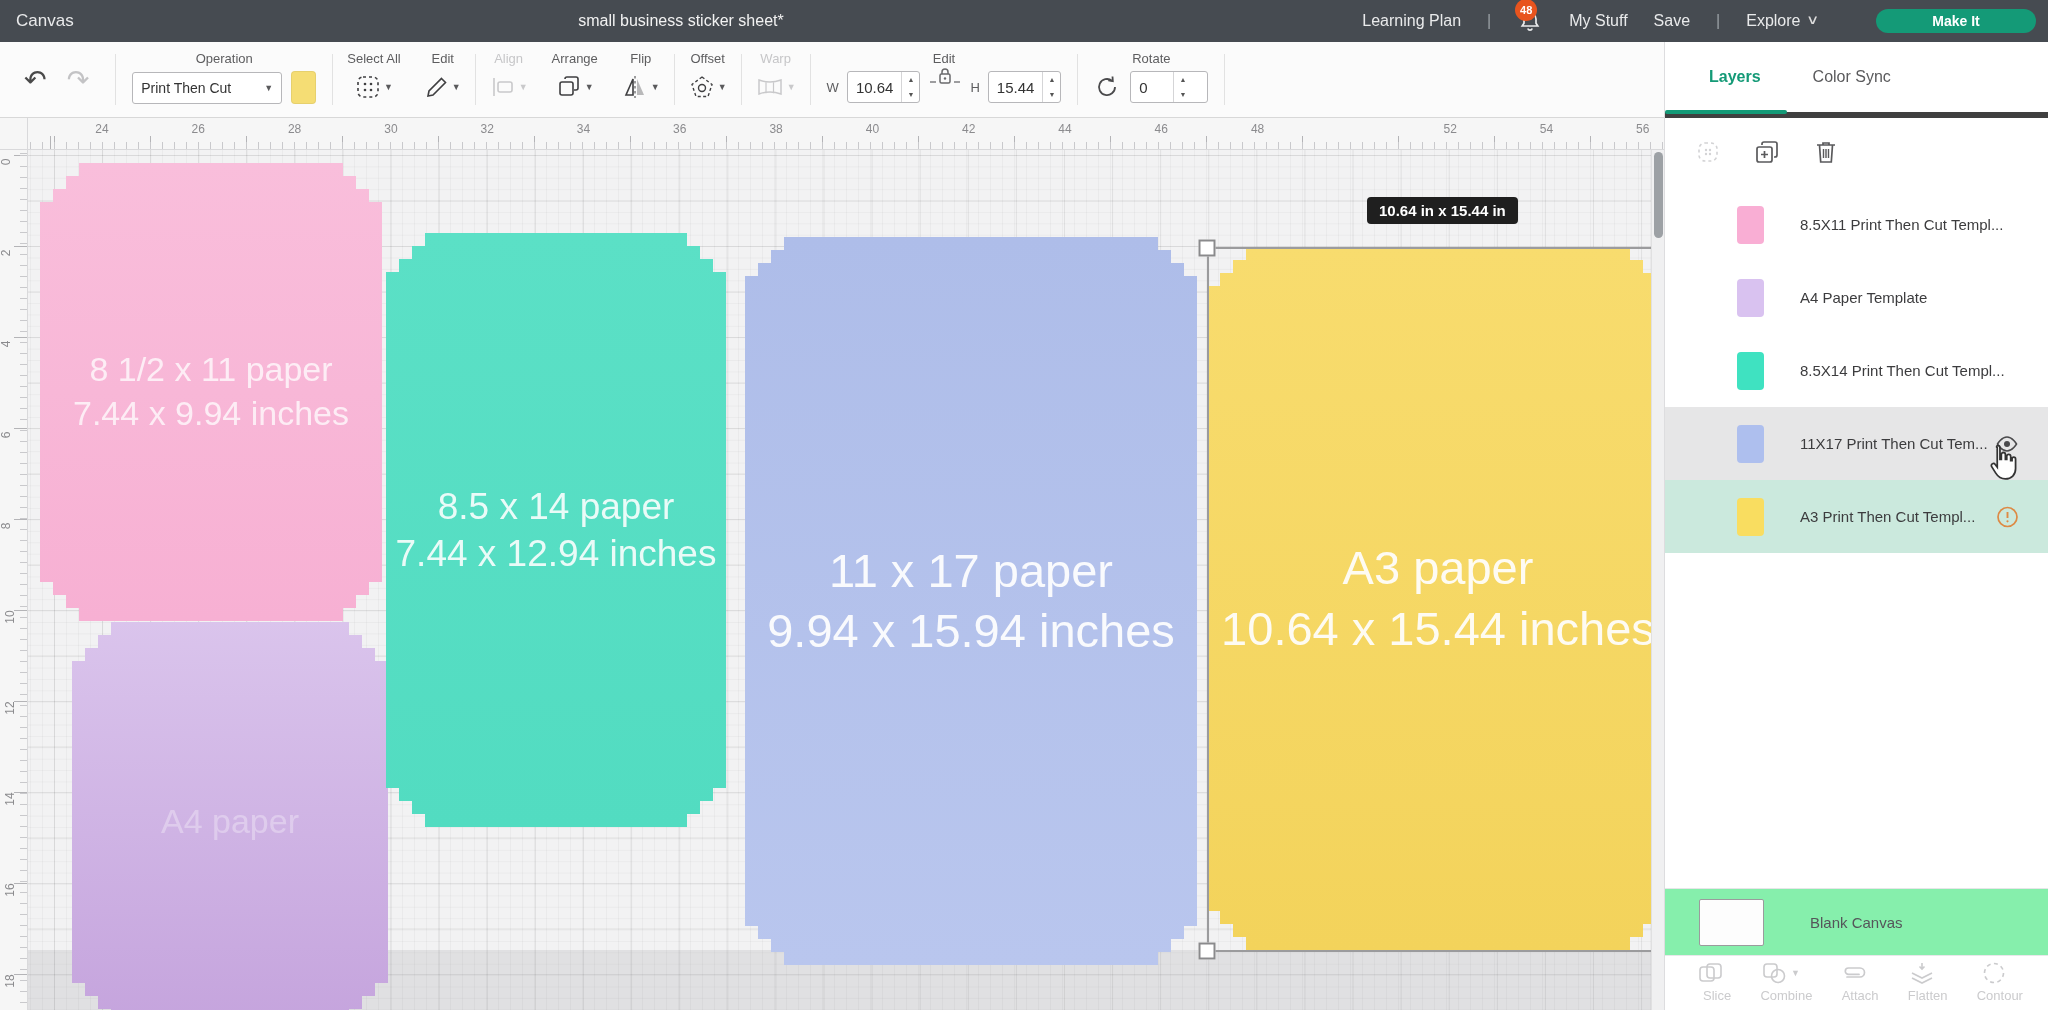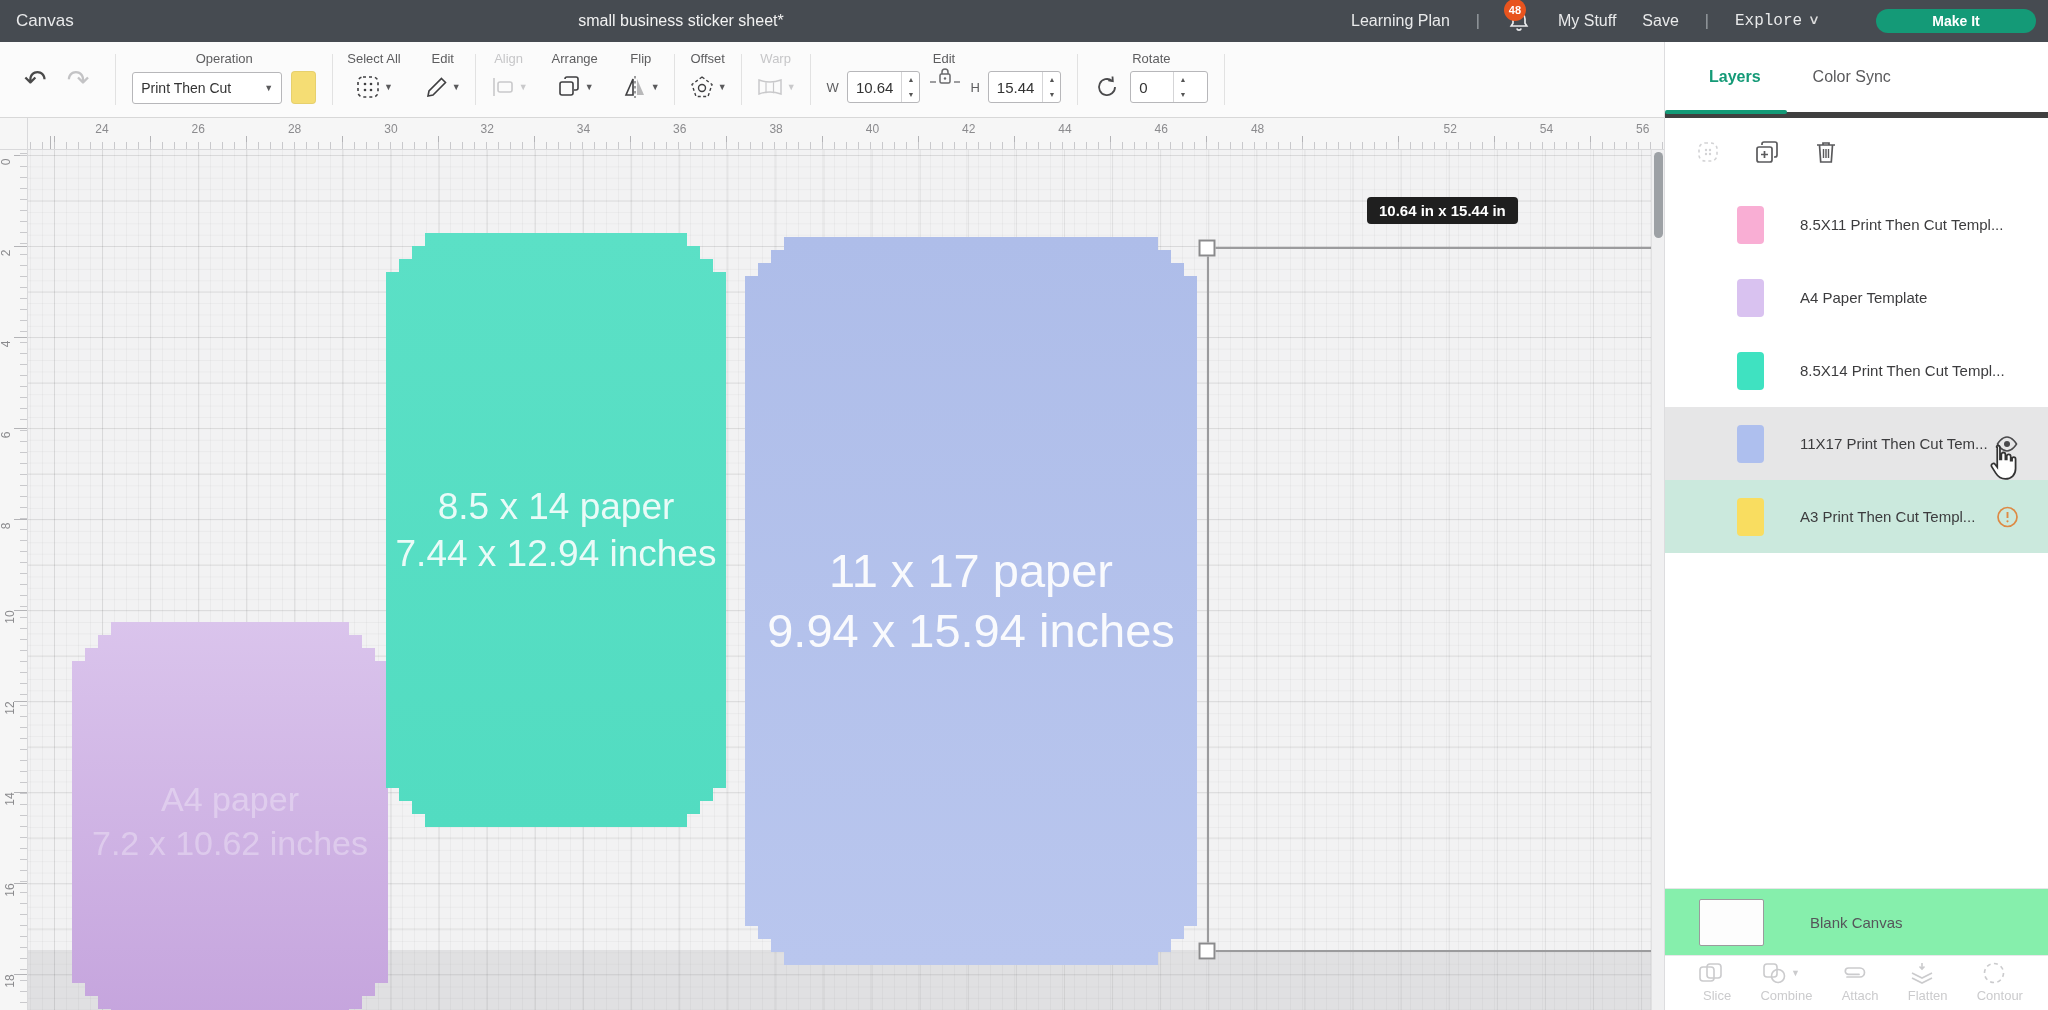--- a/index.html
+++ b/index.html
@@ -11,21 +11,21 @@
             background:var(--topbar,#464b51); color:#e9eaeb; display:flex; align-items:center; z-index:40; }
   .tb-canvas { position:absolute; left:16px; top:0; line-height:42px; font-size:17px; cursor:pointer; }
   .tb-title  { position:absolute; left:681px; top:0; transform:translateX(-50%); line-height:42px; font-size:16px; color:#f2f2f2; white-space:nowrap; }
   .tb-right  { position:absolute; right:12px; top:0; height:42px; display:flex; align-items:center; gap:26px; }
   .tb-item   { font-size:16px; cursor:pointer; white-space:nowrap; }
   .tb-div    { color:#9aa0a5; font-size:16px; }
   .bell-wrap { position:relative; width:26px; height:26px; display:flex; align-items:center; justify-content:center; cursor:pointer; }
   .badge { position:absolute; top:-9px; left:-2px; min-width:22px; height:22px; border-radius:11px;
            background:var(--badge,#e8541e); color:#fff; font-size:11px; font-weight:bold;
            display:flex; align-items:center; justify-content:center; padding:0 4px; }
-  .explore { display:flex; align-items:flex-start; gap:8px;font-family:Liberation Mono, monospace; }
+  .explore { display:flex; align-items:flex-start; gap:8px; }
   .chev { font-size:13px; color:#dcdcdc; transform:scaleX(1.4); }
   .make-it { width:160px; height:24px; border:none; border-radius:15px; background:var(--accent,#149a77);
              color:#fff; font-size:14px; font-weight:bold; font-family:inherit; cursor:pointer; margin-left:32px; }
 
   
   .toolbar { position:absolute; left:0; top:42px; width:2048px; height:76px; background:#fbfbfb;
              border-bottom:1px solid #d8d8d8; display:flex; align-items:stretch; z-index:30; }
   .tgroup { display:flex; align-items:center; padding:0 14px; }
   .tdiv { width:1px; background:#e2e2e2; margin:12px 2px; }
   .histbtn { font-size:27px; color:#4a4a4a; background:none; border:none; cursor:pointer; padding:0 10px; font-family:inherit; }
@@ -331,36 +331,47 @@
       <span style="top: 460px;">10</span>
       <span style="top: 551px;">12</span>
       <span style="top: 642px;">14</span>
       <span style="top: 733px;">16</span>
       <span style="top: 824px;">18</span>
     </div>
 
   <div class="viewport">
     <div class="offmat"></div>
 
+    <div class="sheet" style="left: 12px; top: 13px; width: 342px; height: 458px; background: linear-gradient(rgb(249, 190, 219), rgb(247, 176, 211));">
+      <div class="sheet-text" style="opacity: 0.75; font-size: 34px;">
+          <div>8 1/2 x 11 paper</div>
+          <div>7.44 x 9.94 inches</div>
+        </div>
+    </div>
     <div class="sheet" style="left: 44px; top: 472px; width: 316px; height: 400px; background: linear-gradient(rgb(218, 196, 236), rgb(197, 164, 221));">
       <div class="sheet-text" style="opacity: 0.32; font-size: 34px;">
           <div>A4 paper</div>
-          <div>7.2 x 10.62 inches</div>
         </div>
     </div>
     <div class="sheet" style="left: 358px; top: 83px; width: 340px; height: 594px; background: linear-gradient(rgb(91, 224, 198), rgb(82, 220, 193));">
       <div class="sheet-text" style="opacity: 0.88; font-size: 37px;">
           <div>8.5 x 14 paper</div>
           <div>7.44 x 12.94 inches</div>
         </div>
     </div>
     <div class="sheet" style="left: 717px; top: 87px; width: 452px; height: 728px; background: linear-gradient(rgb(174, 189, 233), rgb(185, 198, 238));">
       <div class="sheet-text" style="opacity: 0.92; font-size: 47px;">
           <div>11 x 17 paper</div>
           <div>9.94 x 15.94 inches</div>
+        </div>
+    </div>
+    <div class="sheet" style="left: 1179px; top: 97px; width: 462px; height: 703px; background: linear-gradient(rgb(248, 220, 110), rgb(243, 211, 91));">
+      <div class="sheet-text" style="opacity: 0.92; font-size: 47px;">
+          <div>A3 paper</div>
+          <div>10.64 x 15.44 inches</div>
         </div>
     </div>
 
     <div class="sel-line" id="sel-top" style="left: 1175px; top: 97px; width: 461px; height: 2px;"></div>
     <div class="sel-line" id="sel-left" style="left: 1179px; top: 97px; width: 2px; height: 703px;"></div>
     <div class="sel-line" id="sel-bottom" style="left: 1175px; top: 800px; width: 461px; height: 2px;"></div>
     <div class="handle" id="h-tl" style="left: 1179px; top: 98px;"></div>
     <div class="handle" id="h-bl" style="left: 1179px; top: 801px;"></div>
 
     <div class="dim-tip">10.64 in x 15.44 in</div>

